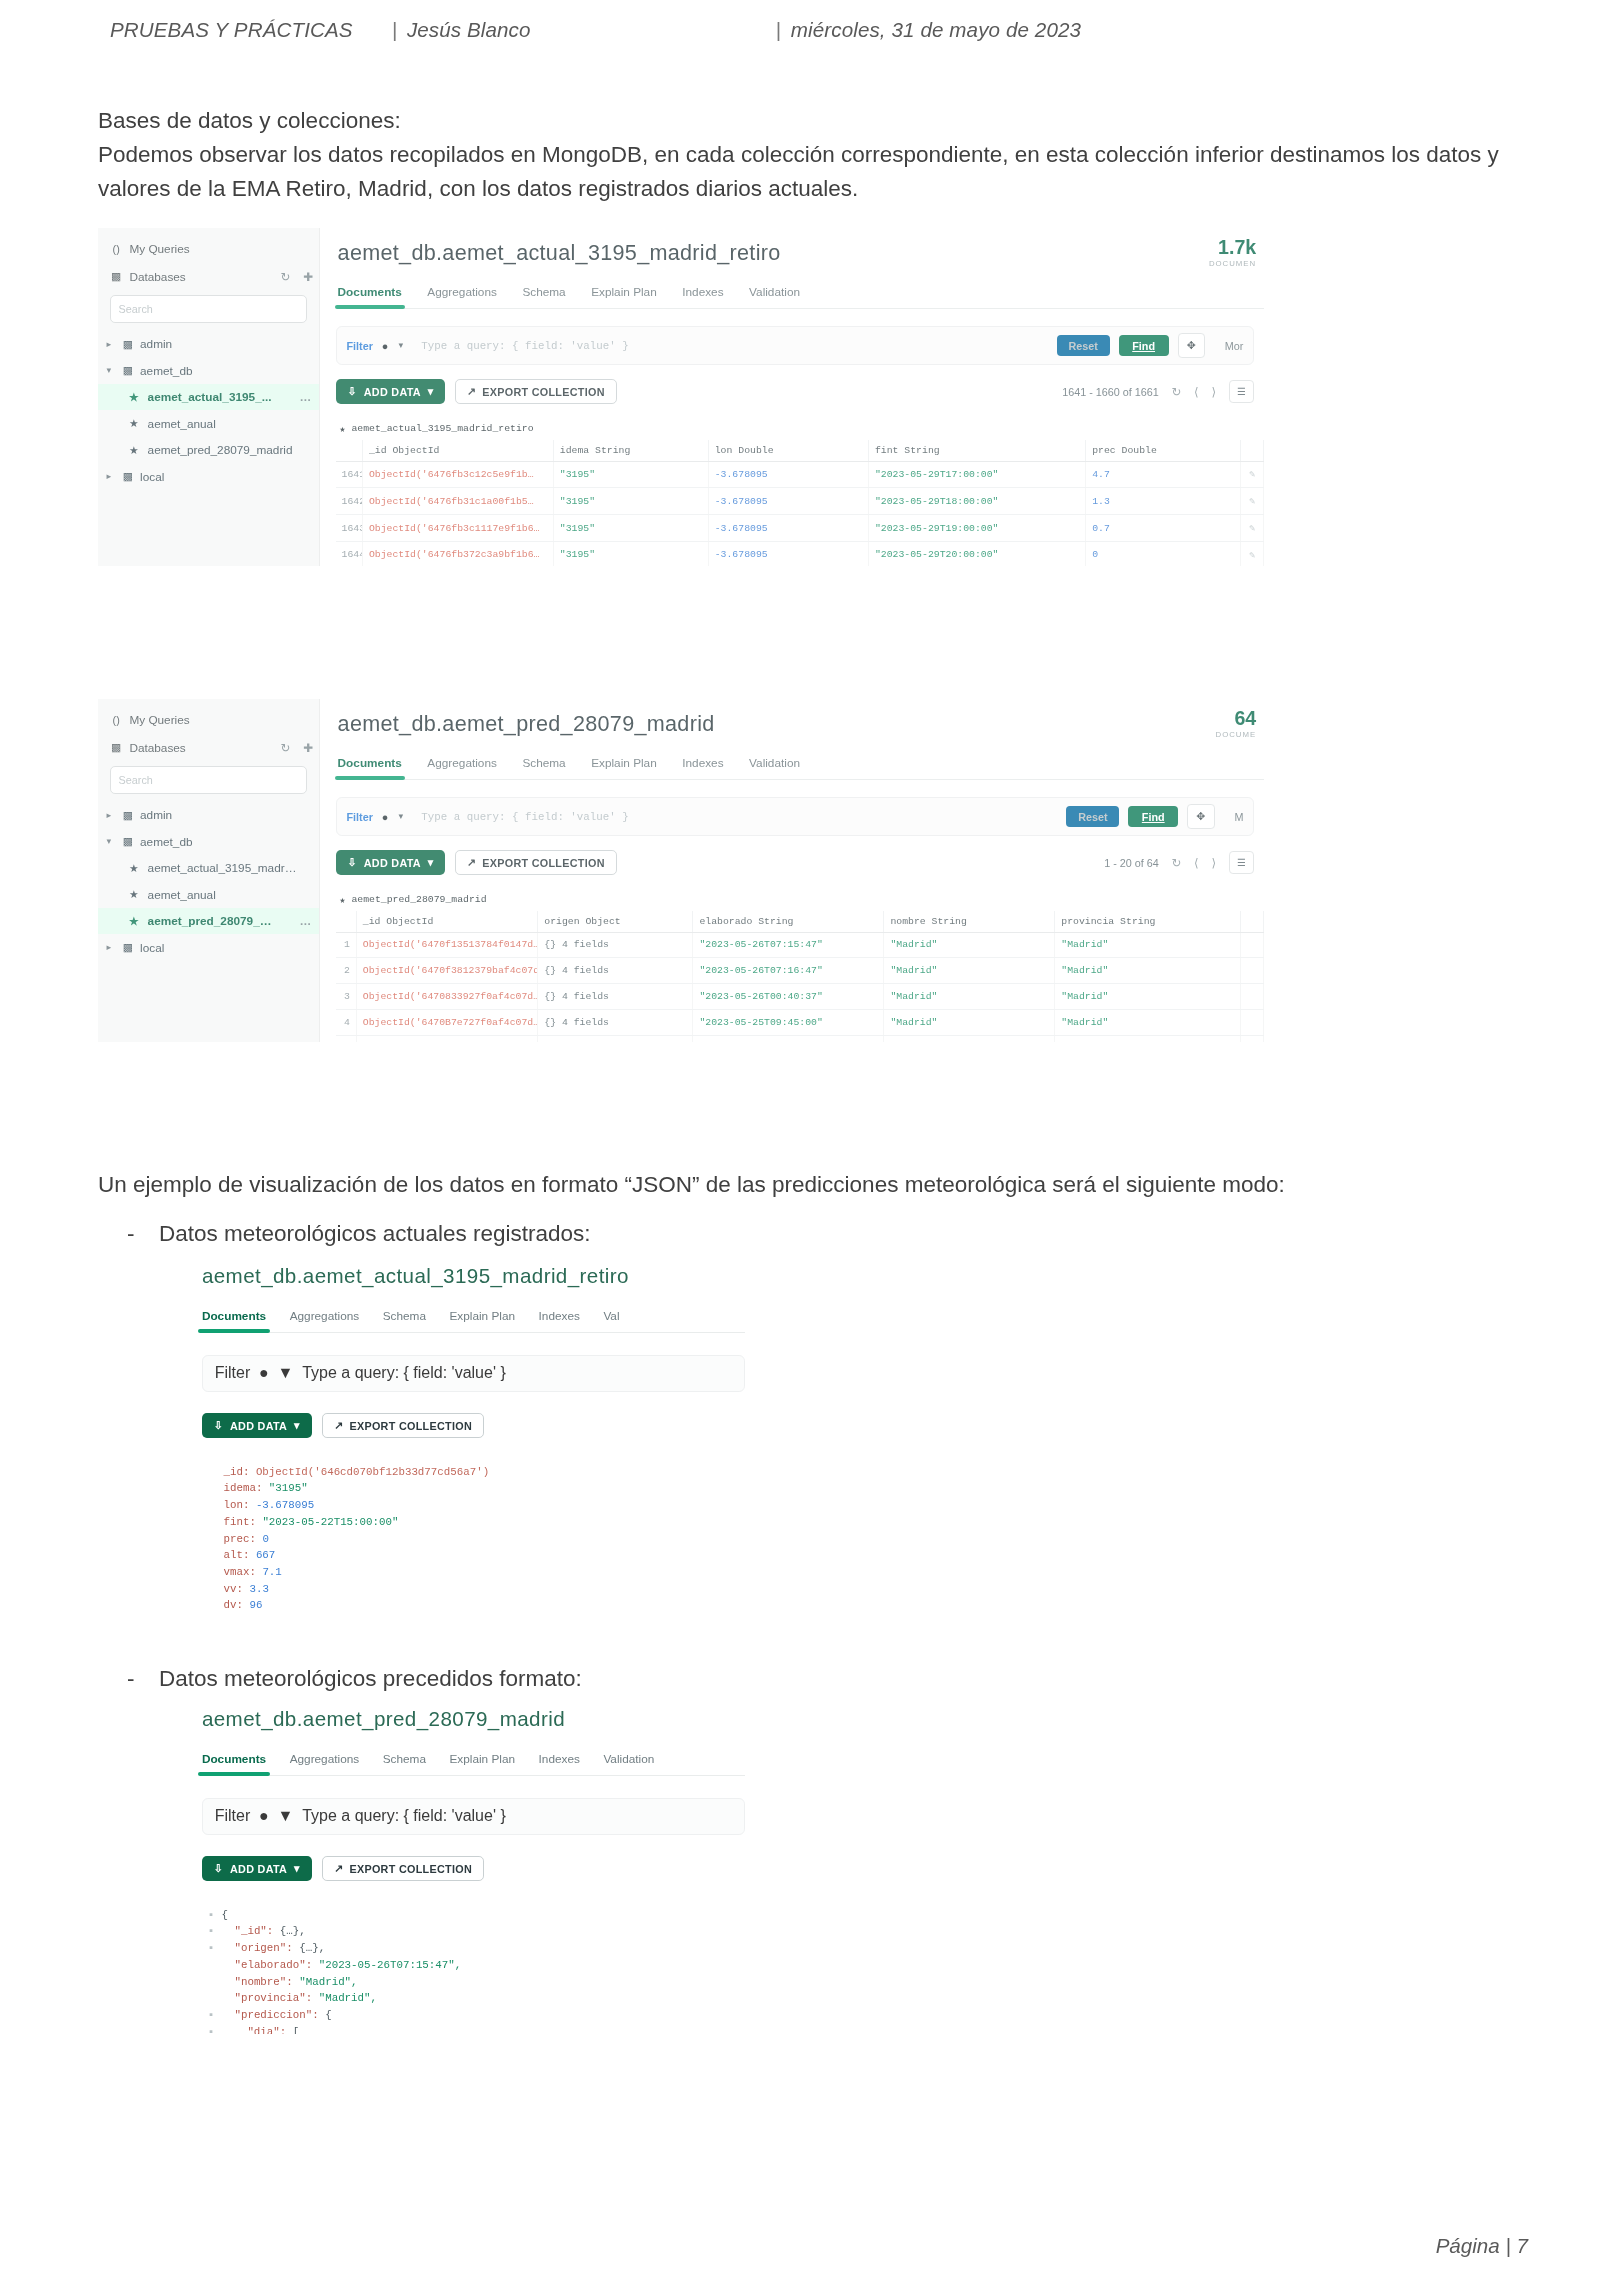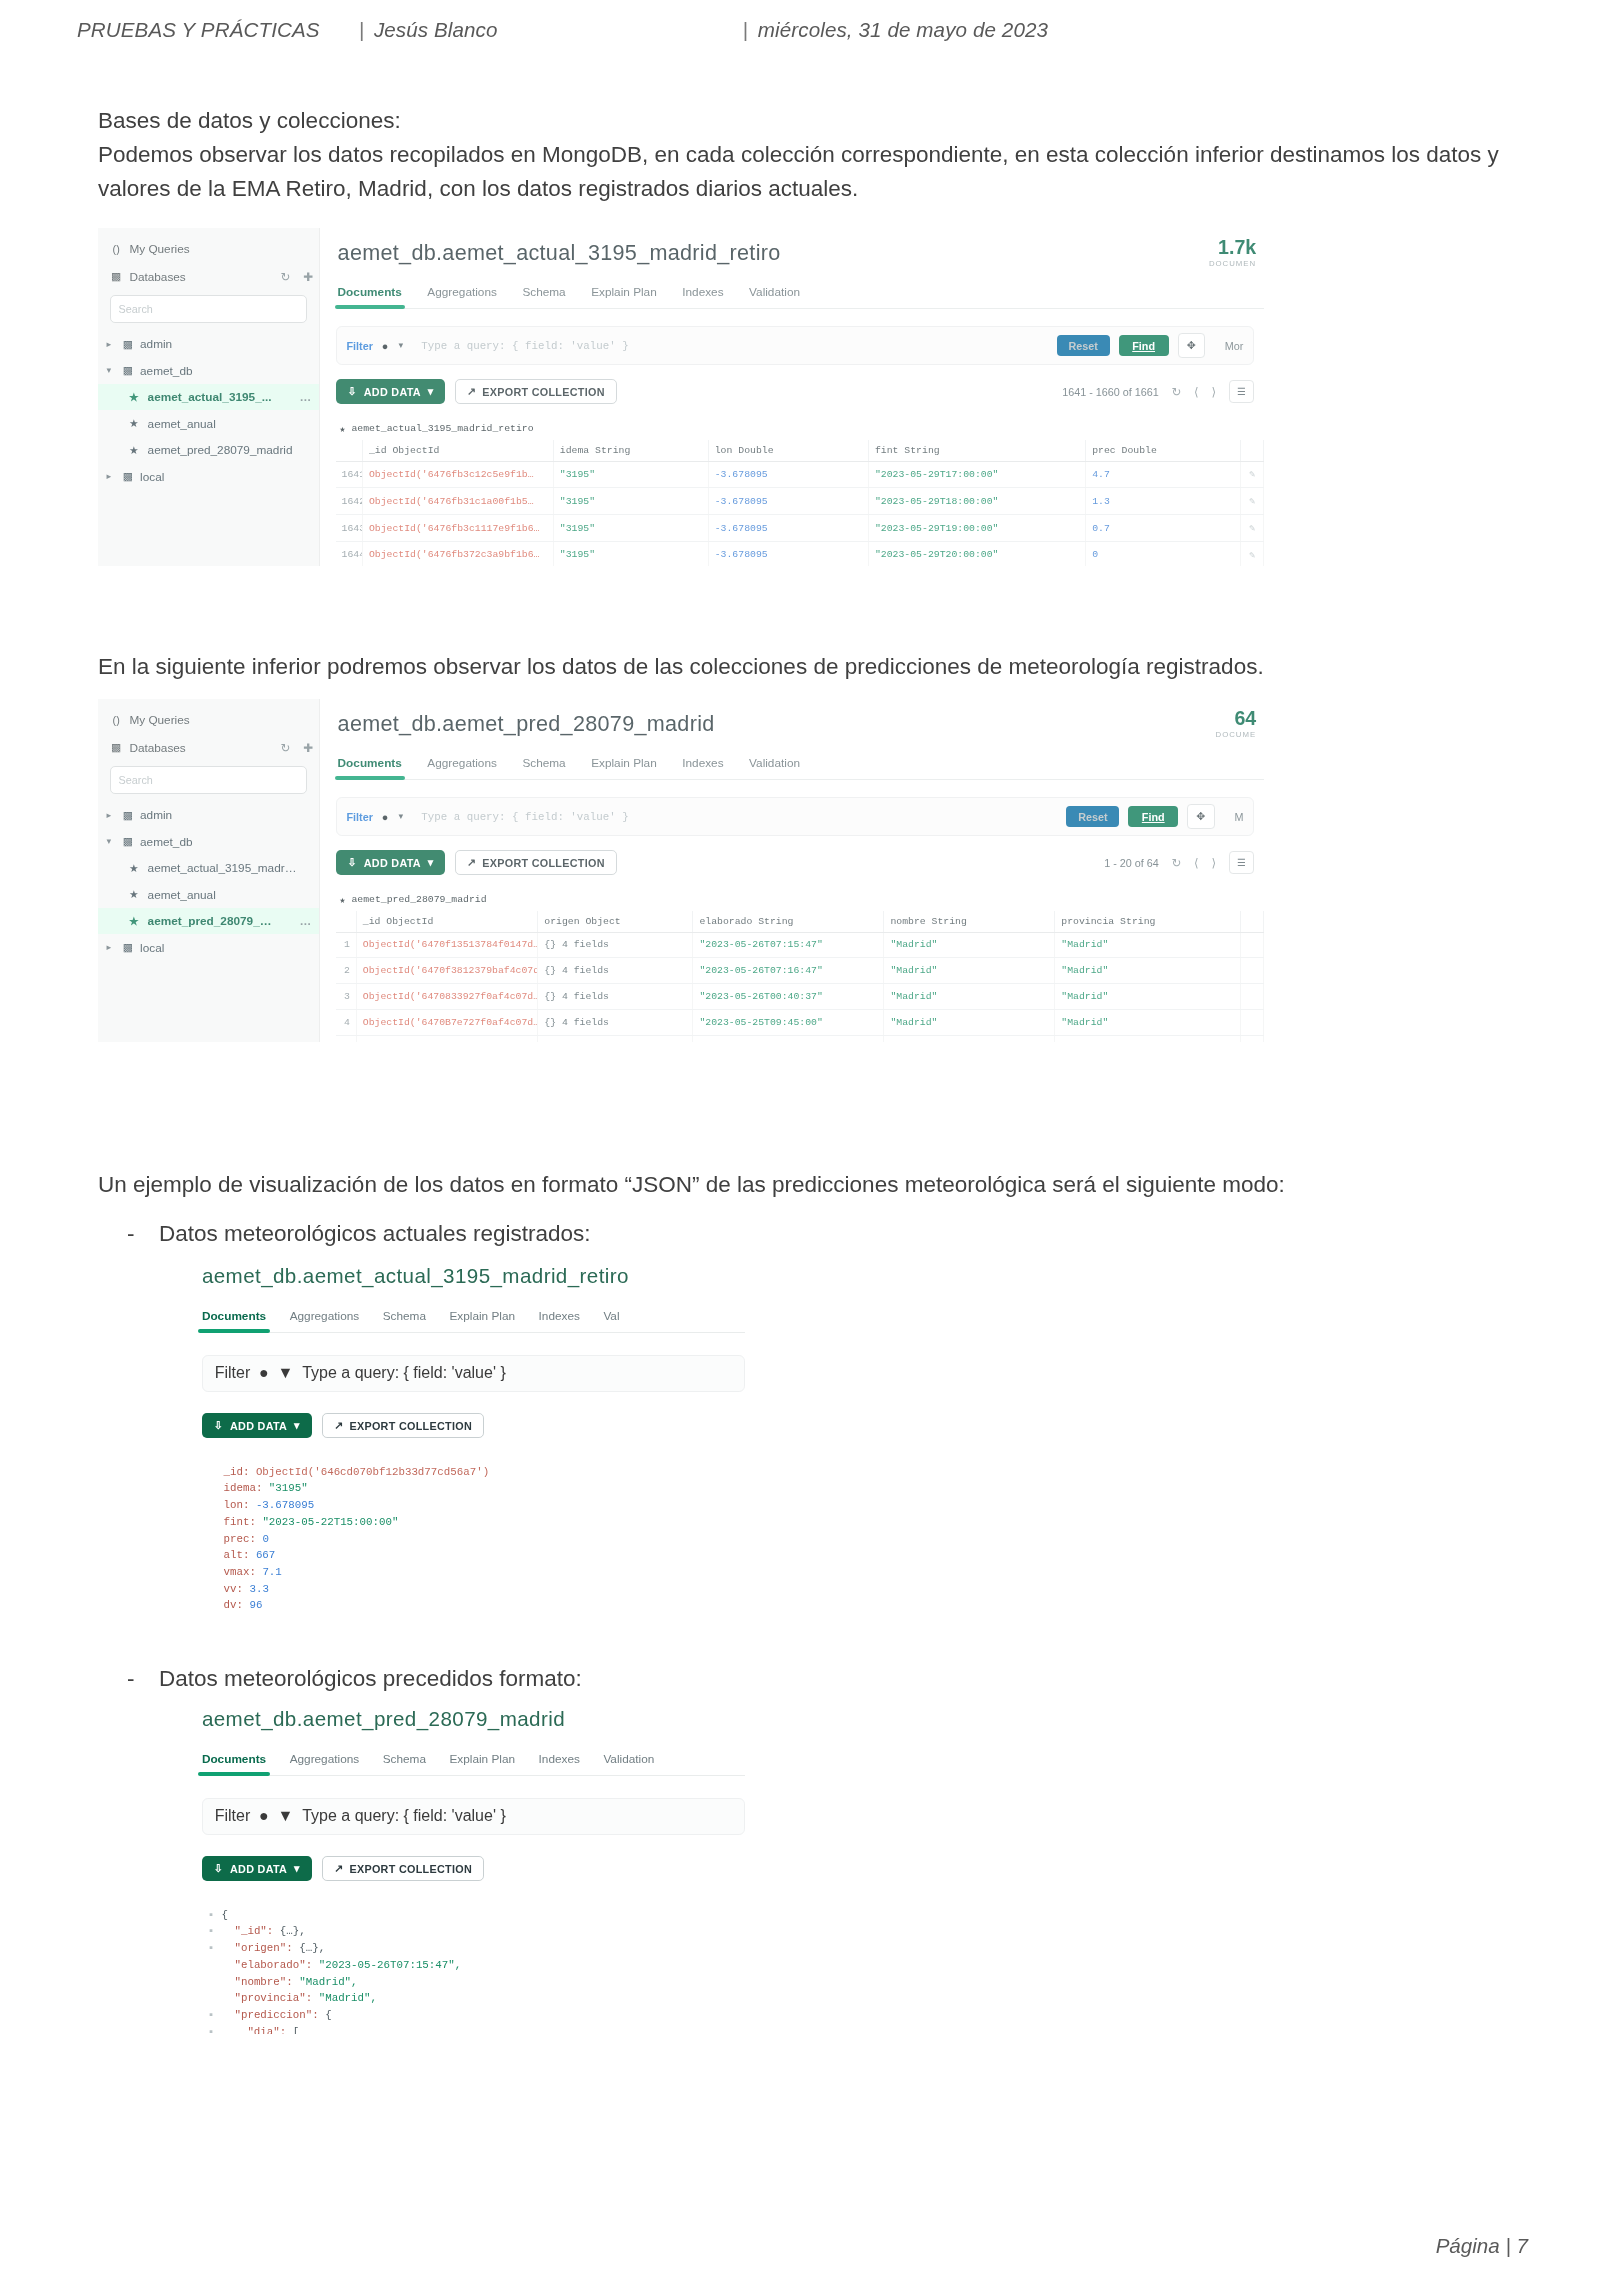--- a/index.html
+++ b/index.html
@@ -18,21 +18,21 @@
     height: 2293px;
     background: #fff;
     overflow: hidden;
     box-sizing: border-box;
   }
 
   
   .doc-header {
     position: absolute;
     top: 13.7px;
-    left: 77px;
+    left: 110px;
     right: 93px;
     height: 33px;
     display: flex;
     align-items: center;
     font-style: italic;
     font-size: 20.6px;
     color: #595959;
     letter-spacing: 0.1px;
   }
   .doc-header .h-title { font-weight: 400; white-space: nowrap; }
@@ -434,21 +434,20 @@
               <td class="c-str">"2023-05-29T20:00:00"</td>
               <td class="c-num">0</td>
               <td class="c-edit">✎</td>
             </tr>
           </tbody>
         </table>
       </div>
     </div>
   </div>
 
-  <div class="body-text p-mid">En la siguiente inferior podremos observar los datos de las colecciones de predicciones de meteorología registrados.</div>
 
   <div class="shot" style="left:98px; top:699px; width:1166px; height:343px;">
     <div class="cmp-sidebar">
       <div class="sb-row">
         <span class="sb-ic">()</span>
         <span class="sb-tx">My Queries</span>
       </div>
       <div class="sb-row">
         <span class="sb-ic">▩</span>
         <span class="sb-tx">Databases</span>

